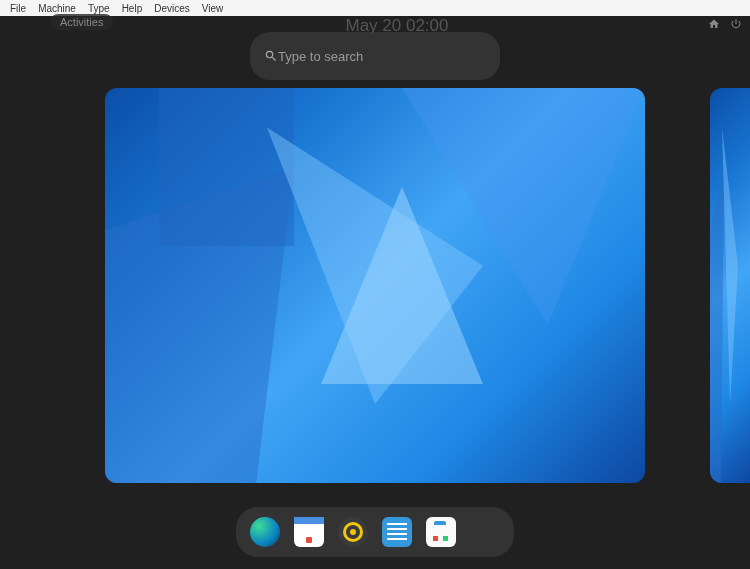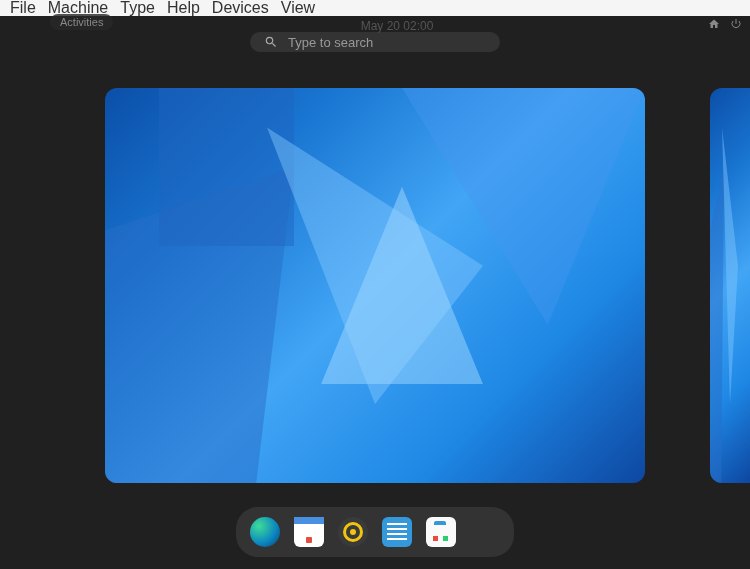--- a/index.html
+++ b/index.html
@@ -10,21 +10,21 @@
   font-family: -apple-system, BlinkMacSystemFont, "Segoe UI", sans-serif;
   overflow: hidden;
   position: relative;
 }
 .menubar {
   background: #f5f5f5;
   height: 16px;
   display: flex;
   align-items: center;
   padding: 0 4px;
-  font-size: 16px;
+  font-size: 10px;
   color: #333;
 }
 .menubar-item {
   padding: 0 6px;
   cursor: default;
 }
 .topbar {
   position: absolute;
   top: 16px;
   left: 0;
@@ -42,45 +42,44 @@
   left: 6px;
   top: -2px;
   background: rgba(40,40,40,0.8);
   border-radius: 12px;
   padding: 2px 10px;
   color: #888;
   font-size: 11px;
 }
 .clock {
   color: #555;
-  font-size: 12px;
+  font-size: 17px;
 }
 .system-tray {
   position: absolute;
   right: 8px;
   top: 2px;
   display: flex;
   gap: 10px;
   color: #777;
 }
 .search-container {
   position: absolute;
   top: 32px;
   left: 50%;
   transform: translateX(-50%);
   width: 250px;
 }
 .search-box {
   background: rgba(60,60,60,0.7);
   border-radius: 20px;
-  height: 20px;
+  height: 48px;
   display: flex;
   align-items: center;
   padding: 0 14px;
-  gap: 10px;
 }
 .search-icon {
   width: 14px;
   height: 14px;
   fill: #aaa;
 }
 .search-placeholder {
   color: #999;
   font-size: 13px;
 }

